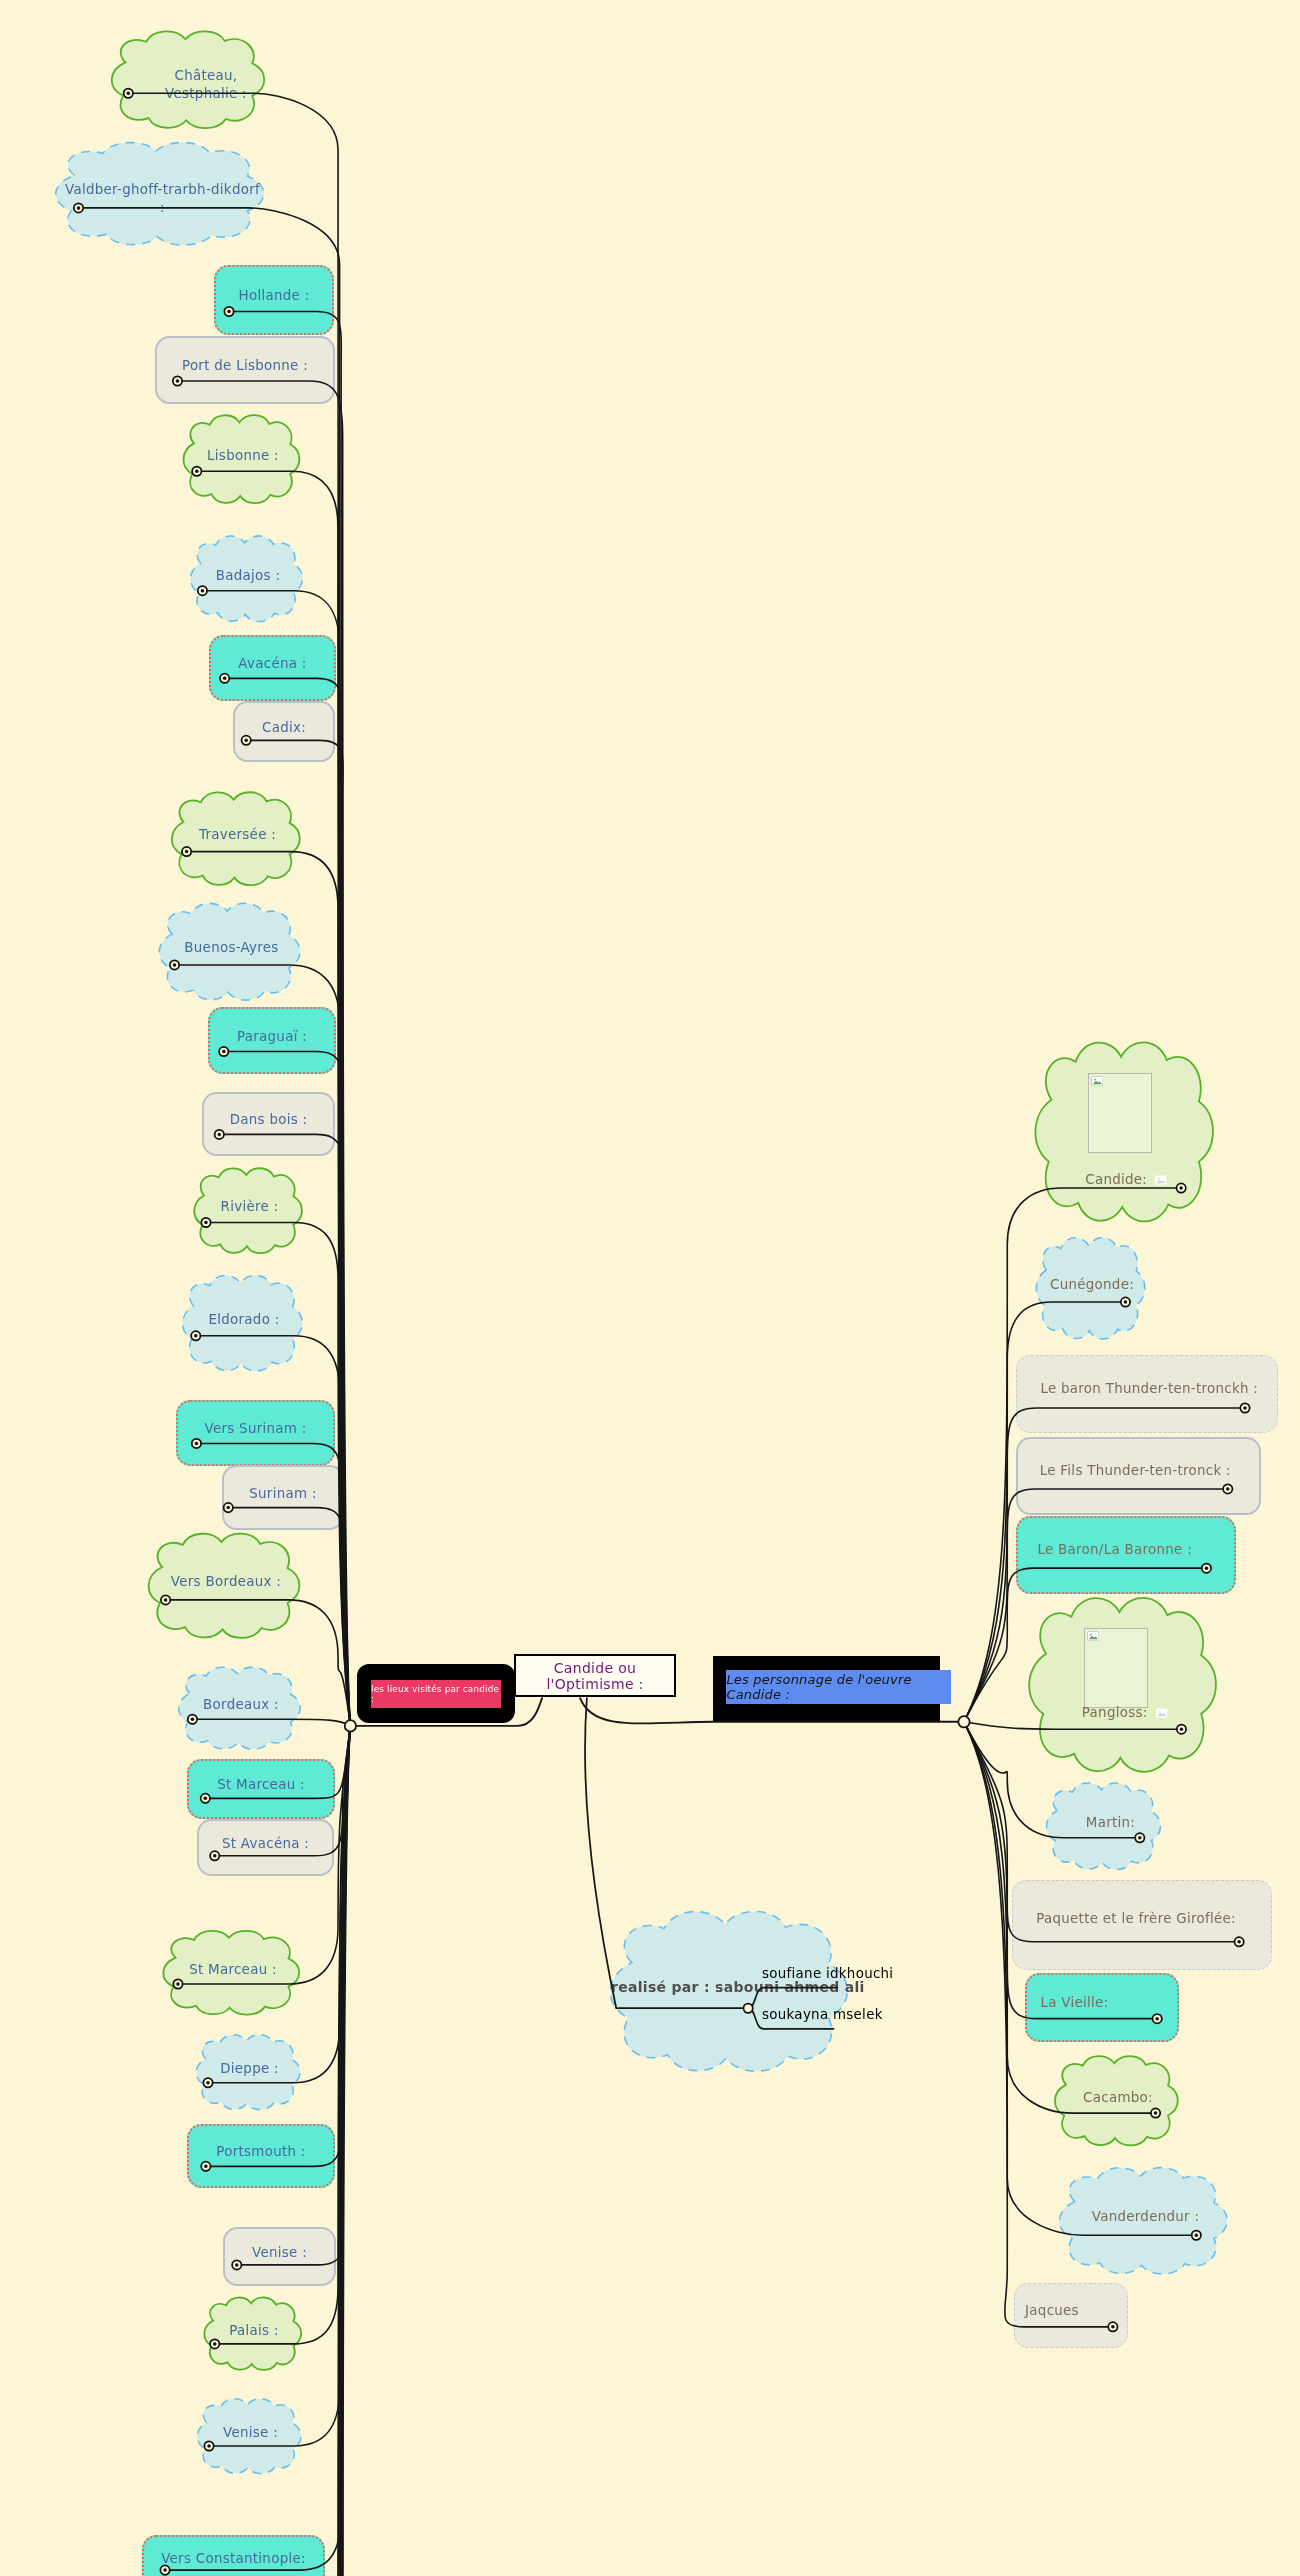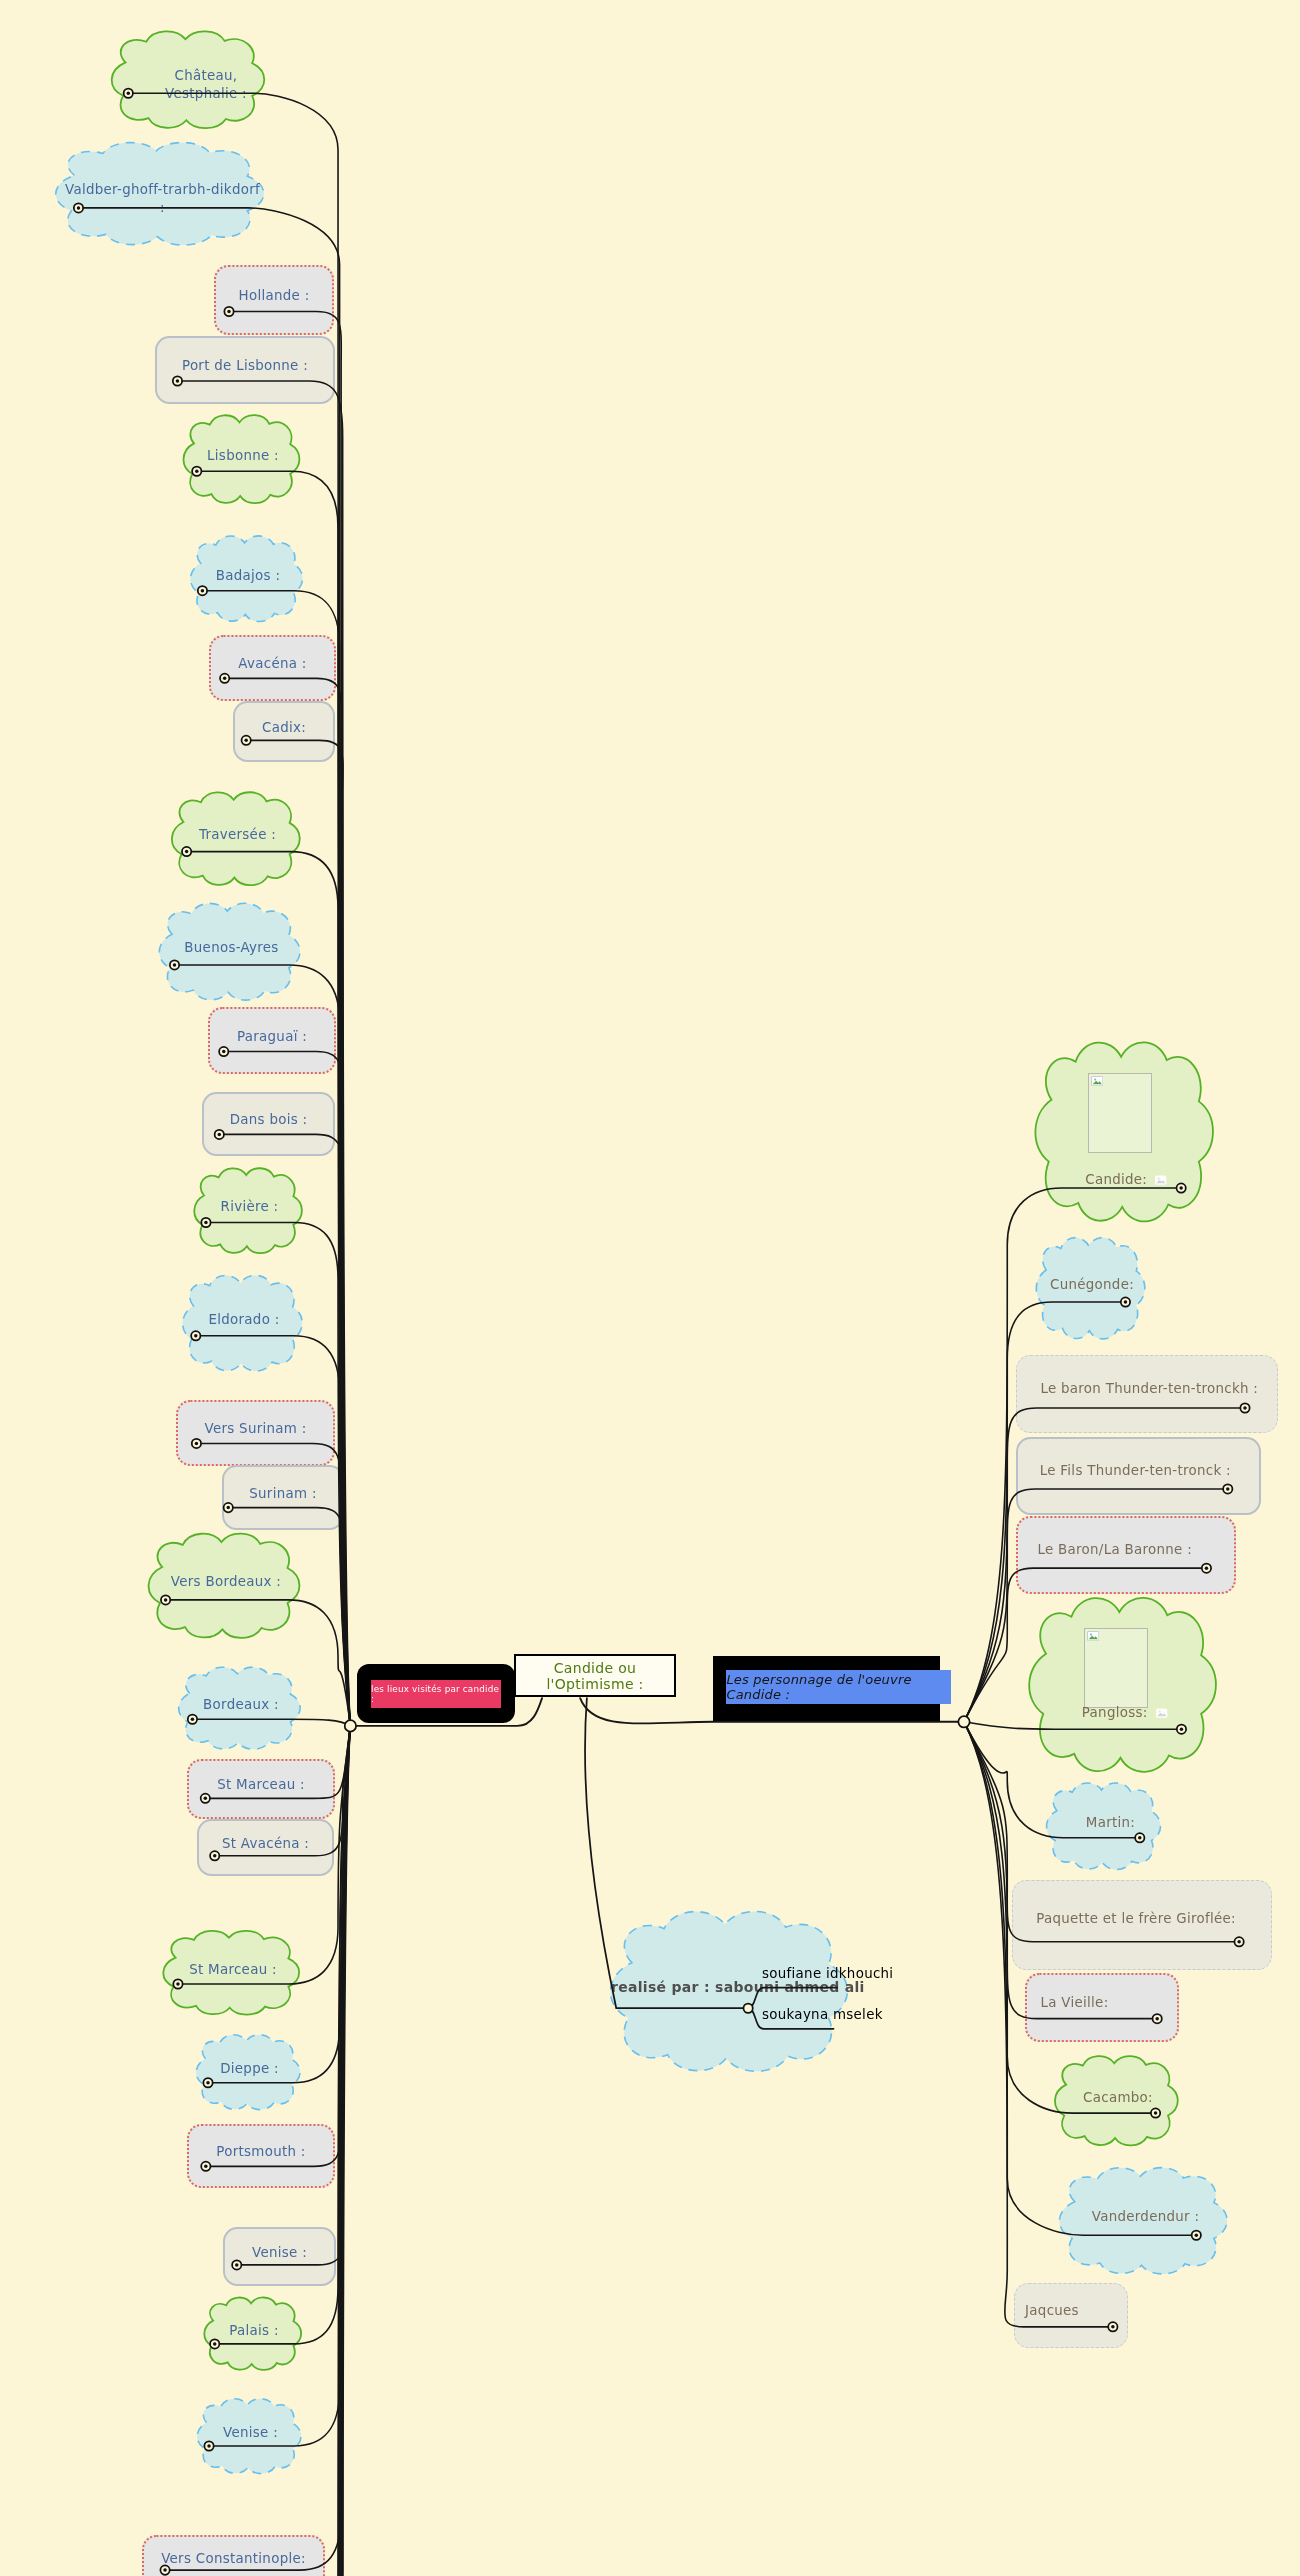--- a/index.html
+++ b/index.html
@@ -5,41 +5,41 @@
   html,body{margin:0;padding:0;}
   body{
     position:relative;width:1301px;height:3390px;overflow:hidden;
     background:#fdf6d6;font-family:"DejaVu Sans",sans-serif;
   }
   .node{position:absolute;}
   .node .shape{position:absolute;left:0;top:0;width:100%;height:100%;overflow:visible;}
   .cloud-green .shape{fill:#e3efc5;stroke:#55b226;stroke-width:1.8px;}
   .cloud-blue  .shape{fill:#d0e9e9;stroke:#66bfee;stroke-width:1.6px;stroke-dasharray:9 7;}
   .rect-salmon,.rect-gray,.rect-gray-dashed{border-radius:14.4px;}
-  .rect-salmon{background:#e5e5e5;border:2.6px dotted #dd6a5c;}
+  .rect-salmon{background:#5eead4;border:2.6px dotted #dd6a5c;}
   .rect-gray{background:#ebe9dc;border:2.1px solid #b9c0c7;}
   .rect-gray-dashed{background:#ebe9dc;border:1.5px dashed #c6cbd2;}
   .label{
     position:absolute;left:5%;right:5%;text-align:center;
     font-size:13.4px;letter-spacing:0.3px;color:#46699b;
     z-index:3;line-height:1.35;
   }
   .side-right .label{color:#7b6c59;}
   .label-left{text-align:left;left:9%;right:4%;}
   .img-ph{
     position:absolute;z-index:3;border:0.5px solid #b8b8b0;
     background:rgba(255,255,255,.28);
   }
   .img-ph svg{position:absolute;left:1.5px;top:1.5px;width:12.4px;height:10.3px;}
   .limg{display:inline-block;width:13.4px;height:10.3px;vertical-align:-1.5px;margin-left:7.2px;}
   #overlay{position:absolute;left:0;top:0;z-index:5;pointer-events:none;}
   .centerbox{position:absolute;z-index:4;box-sizing:border-box;}
   #center-title{
     background:#fffdf2;border:2.6px solid #000;
-    font-size:14px;color:#4d7c0f;text-align:center;letter-spacing:0.3px;
+    font-size:14px;color:#701a75;text-align:center;letter-spacing:0.3px;
     display:flex;align-items:center;justify-content:center;
   }
   .blackbox{background:#000;}
   .innerbox{position:absolute;display:flex;align-items:center;justify-content:center;}
   #left-branch-title{background:#ea3a63;color:#fff;font-size:8.8px;letter-spacing:0.2px;}
   #right-branch-title{background:#5e8bef;color:#141414;font-size:13px;font-style:italic;letter-spacing:0.2px;}
   .credit-label{position:absolute;z-index:3;font-size:14px;font-weight:600;color:#4f4f4f;letter-spacing:0.3px;}
   .credit-child{position:absolute;z-index:3;font-size:13.4px;color:#000000;letter-spacing:0.3px;}
   svg.defs{position:absolute;width:0;height:0;}
 </style>

